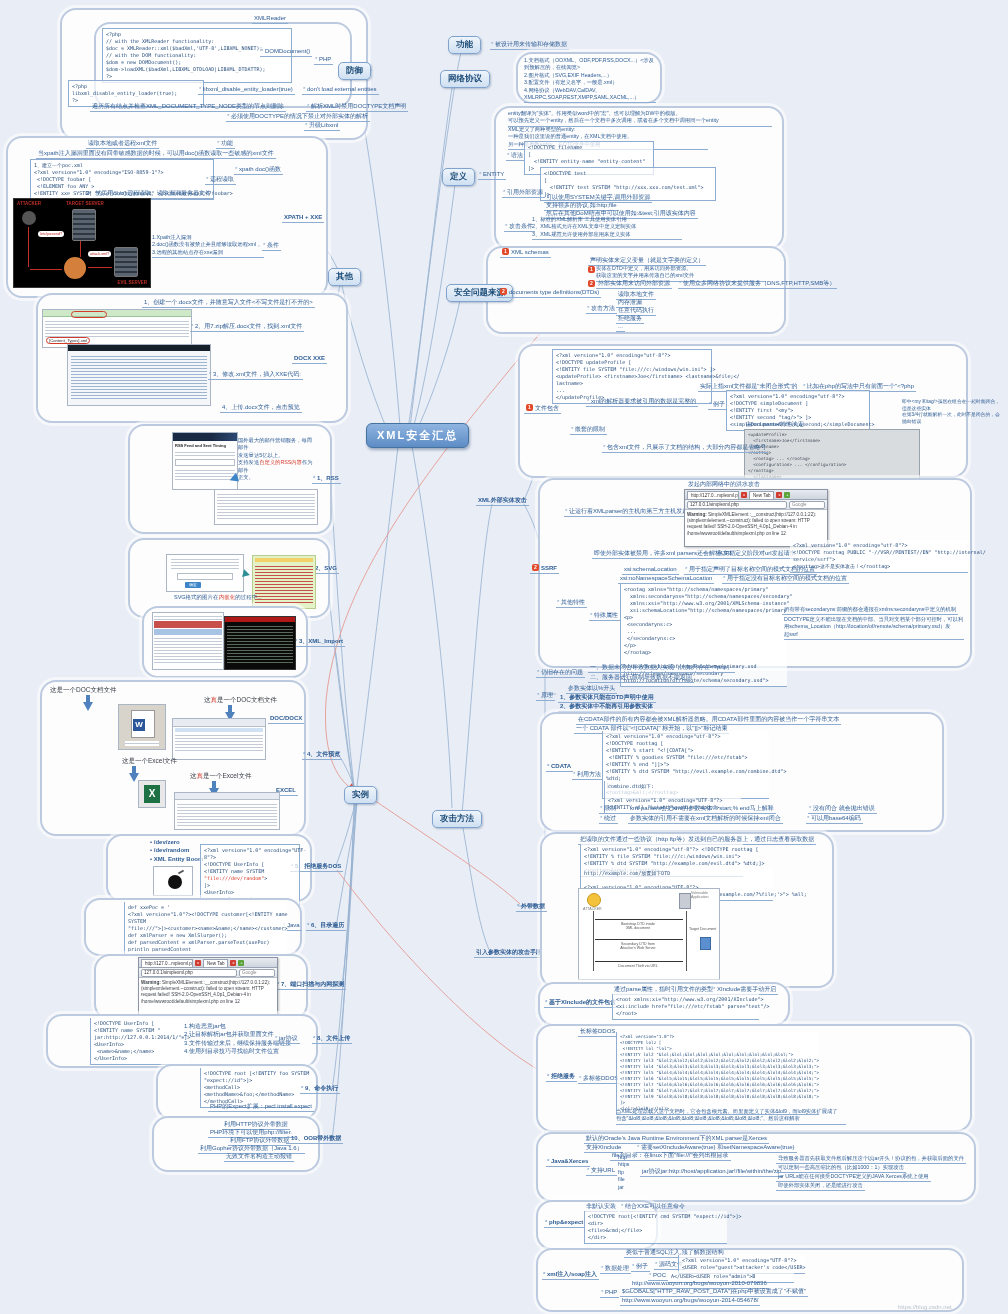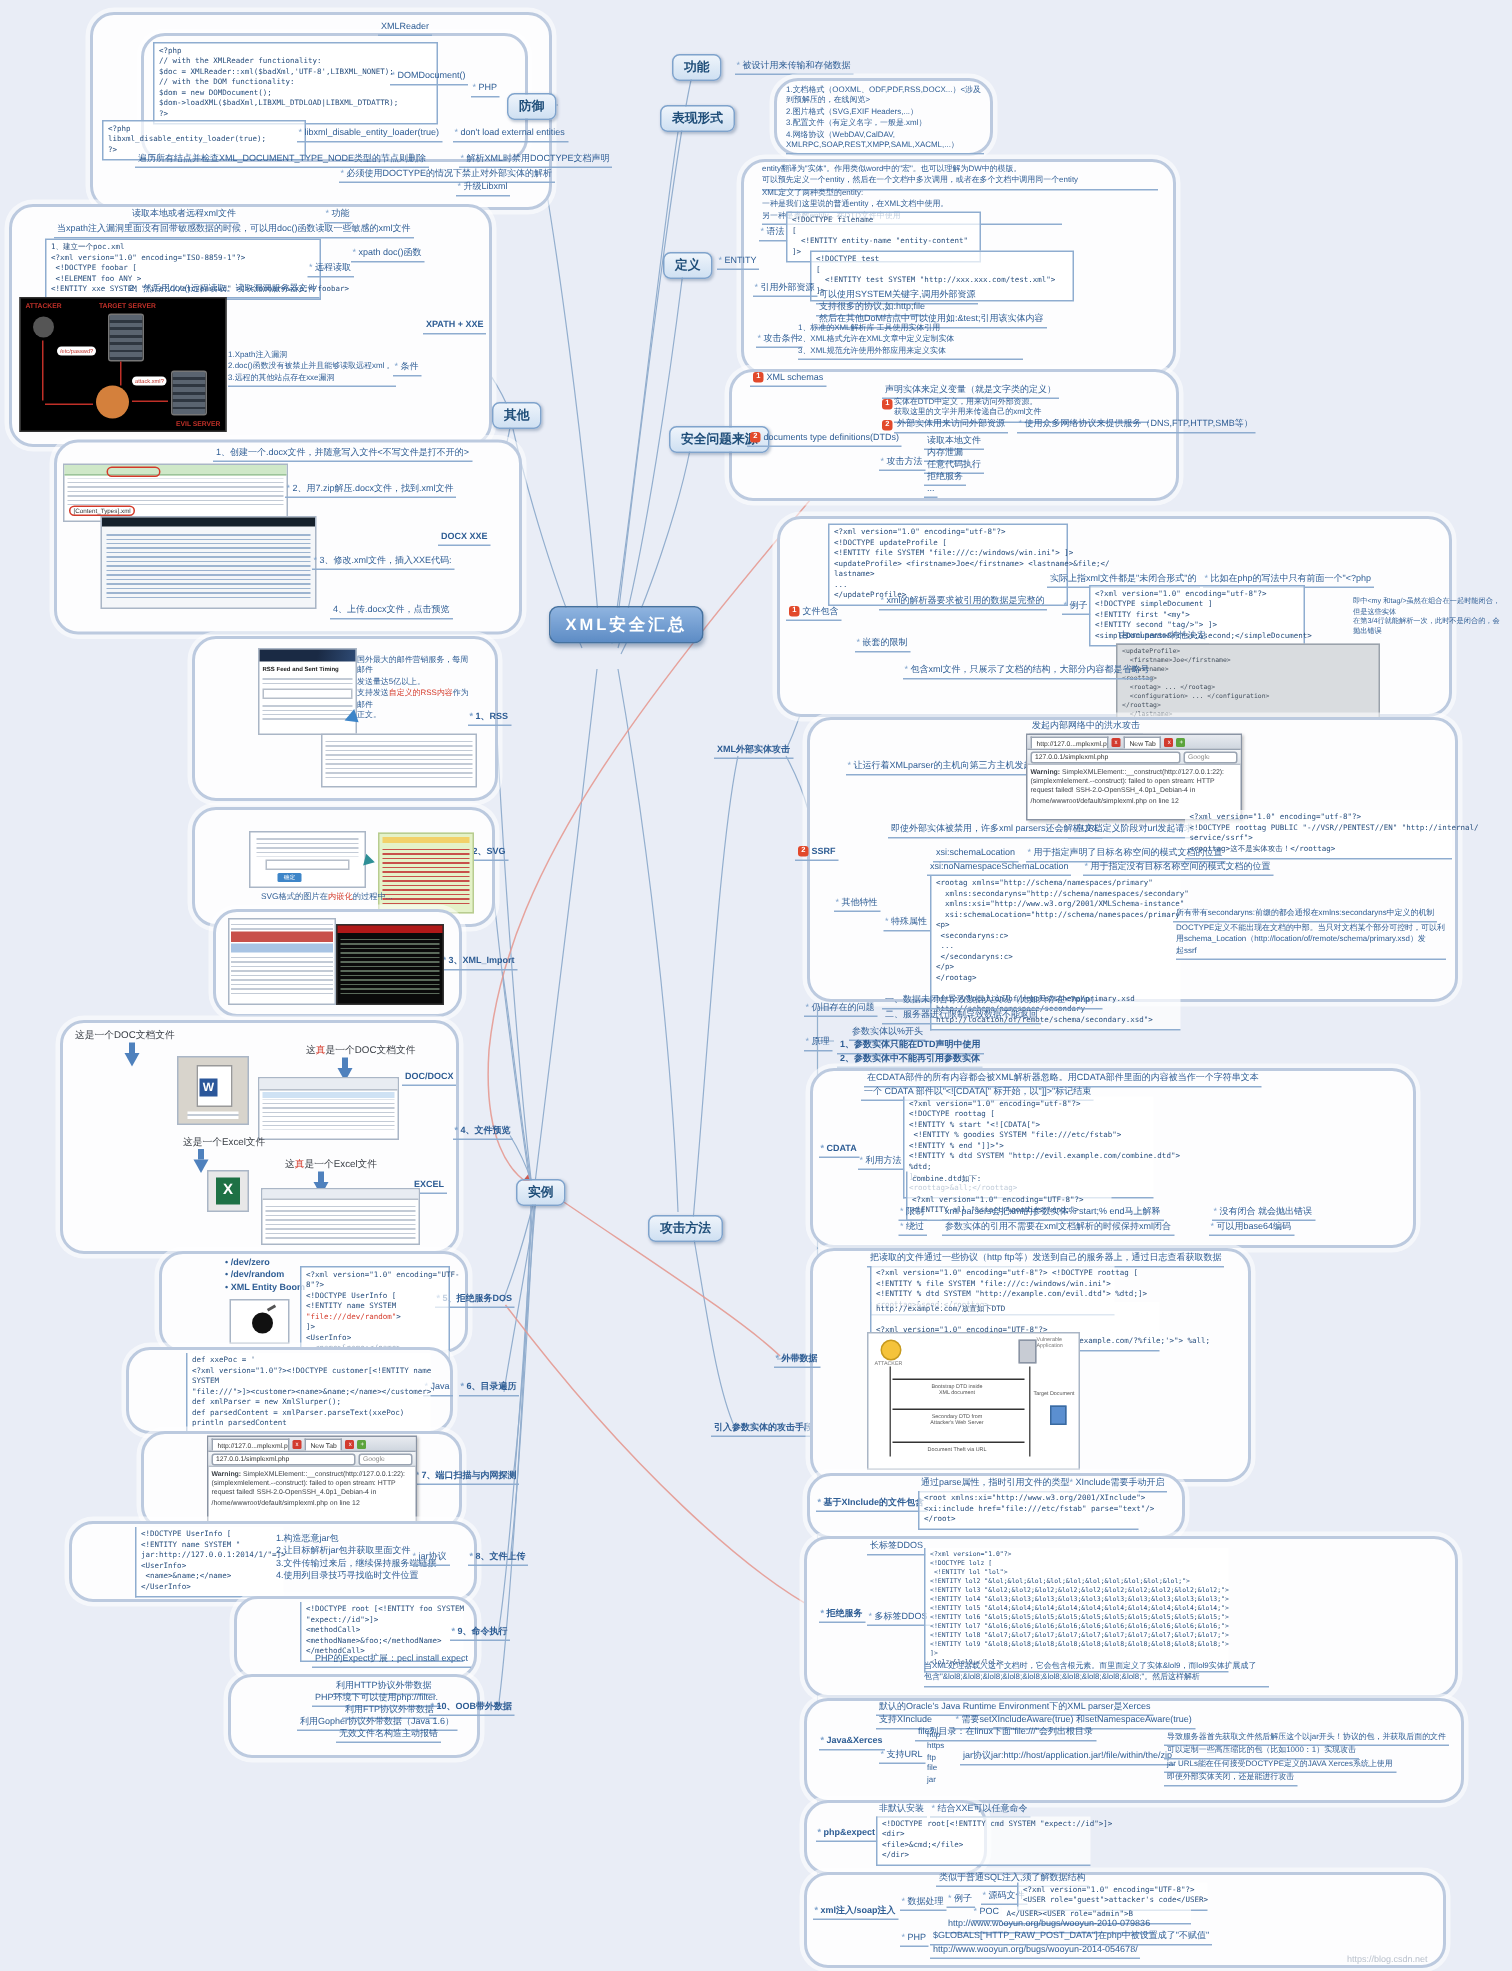--- a/index.html
+++ b/index.html
@@ -100,26 +100,26 @@
 <div class="box" style="left:68px;top:80px;width:128px">&lt;?php
 libxml_disable_entity_loader(true);
 ?&gt;</div>
 <div class="n" style="left:198px;top:85px">libxml_disable_entity_loader(true)</div>
 <div class="n" style="left:302px;top:85px">don't load external entities</div>
 <div class="nn" style="left:90px;top:102px">遍历所有结点并检查XML_DOCUMENT_TYPE_NODE类型的节点则删除</div>
 <div class="n" style="left:306px;top:102px">解析XML时禁用DOCTYPE文档声明</div>
 <div class="n" style="left:226px;top:112px">必须使用DOCTYPE的情况下禁止对外部实体的解析</div>
 <div class="n" style="left:304px;top:121px">升级Libxml</div>
 
-<div class="central" style="left:366px;top:404px">XML安全汇总</div>
+<div class="central" style="left:366px;top:423px">XML安全汇总</div>
 
 <div class="main" style="left:448px;top:36px">功能</div>
 <div class="n" style="left:490px;top:40px">被设计用来传输和存储数据</div>
 <div class="cloud" style="left:516px;top:52px;width:142px;height:48px"></div>
-<div class="main" style="left:440px;top:70px">表现形式</div>
+<div class="main" style="left:440px;top:70px">网络协议</div>
 <div class="t" style="left:524px;top:57px;width:132px;font-size:5.3px">1.文档格式（OOXML、ODF,PDF,RSS,DOCX...）&lt;涉及到预解压的，在线阅览&gt;
 2.图片格式（SVG,EXIF Headers,...）
 3.配置文件（有定义名字，一般是.xml）
 4.网络协议（WebDAV,CalDAV,
 XMLRPC,SOAP,REST,XMPP,SAML,XACML,...）</div>
 
 <div class="cloud" style="left:494px;top:106px;width:286px;height:140px"></div>
 <div class="main" style="left:442px;top:168px">定义</div>
 <div class="n" style="left:478px;top:170px">ENTITY</div>
 <div class="t" style="left:508px;top:110px;width:264px;font-size:5.3px">entity翻译为"实体"。作用类似word中的"宏"。也可以理解为DW中的模版。

